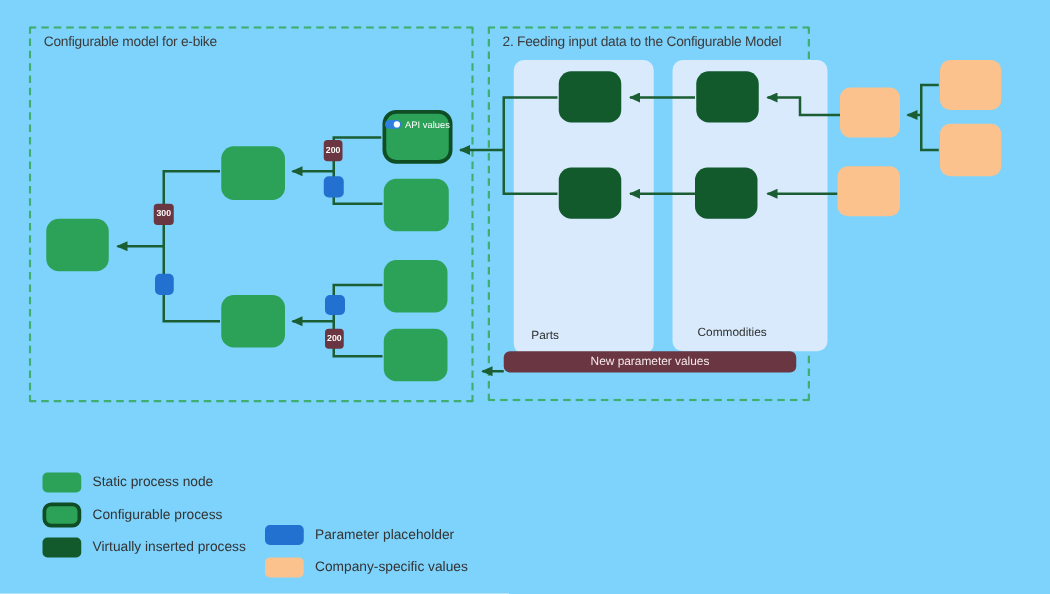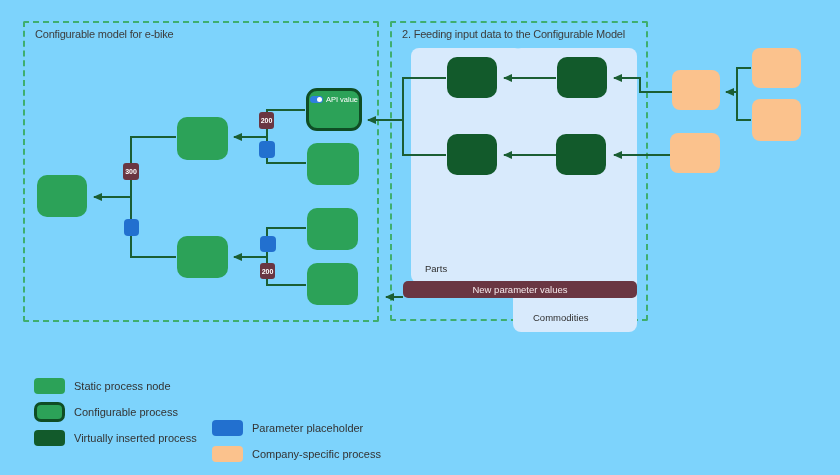--- a/index.html
+++ b/index.html
@@ -69,21 +69,21 @@
   </div>
 
   <div class="panel" style="left:390px;top:21px;width:254px;height:296px;">
     <span class="panel-title">2. Feeding input data to the Configurable Model</span>
   </div>
 
 
   <div class="subbox" style="left:411px;top:48px;width:112px;height:235px;">
     <span class="subbox-label" style="left:14px;">Parts</span>
   </div>
-  <div class="subbox" style="left:513px;top:48px;width:124px;height:284px;">
+  <div class="subbox" style="left:538px;top:48px;width:124px;height:233px;">
     <span class="subbox-label" style="left:20px;">Commodities</span>
   </div>
 
   <svg class="svg-layer" width="840" height="475" viewBox="0 0 840 475">
     <defs>
       <marker id="arr" markerWidth="9" markerHeight="8" refX="8" refY="4" orient="auto" markerUnits="userSpaceOnUse">
         <path d="M0,0 L9,4 L0,8 Z" fill="#1b5e33"></path>
       </marker>
     </defs>
     <g stroke="#1b5e33" stroke-width="2" fill="none">
@@ -118,21 +118,21 @@
   <div class="node node-green" style="left:177px;top:236px;width:51px;height:42px;"></div>
   <div class="node node-green" style="left:307px;top:143px;width:52px;height:42px;"></div>
   <div class="node node-green" style="left:307px;top:208px;width:51px;height:42px;"></div>
   <div class="node node-green" style="left:307px;top:263px;width:51px;height:42px;"></div>
 
   <div class="node node-config" style="left:306px;top:88px;width:56px;height:43px;">
     <div class="api-row">
       <span class="toggle">
           <span class="toggle-knob"></span>
         </span>
-      <span class="api-label">API value</span>
+      <span class="api-label">API values</span>
     </div>
   </div>
 
   <div class="badge" style="left:123px;top:163px;width:16px;height:17px;">300</div>
   <div class="badge" style="left:259px;top:112px;width:15px;height:17px;">200</div>
   <div class="badge" style="left:260px;top:263px;width:15px;height:16px;">200</div>
 
   <div class="bluesq" style="left:124px;top:219px;width:15px;height:17px;"></div>
   <div class="bluesq" style="left:259px;top:141px;width:16px;height:17px;"></div>
   <div class="bluesq" style="left:260px;top:236px;width:16px;height:16px;"></div>
@@ -166,18 +166,18 @@
         <span class="legend-label">Virtually inserted process</span>
       </div>
     </div>
     <div class="legend-col legend-col-2">
       <div class="legend-item">
         <span class="swatch swatch-placeholder"></span>
         <span class="legend-label">Parameter placeholder</span>
       </div>
       <div class="legend-item">
         <span class="swatch swatch-library"></span>
-        <span class="legend-label">Company-specific process</span>
+        <span class="legend-label">Company-specific values</span>
       </div>
     </div>
   </div>
 
 </div>
 
 </body></html>

